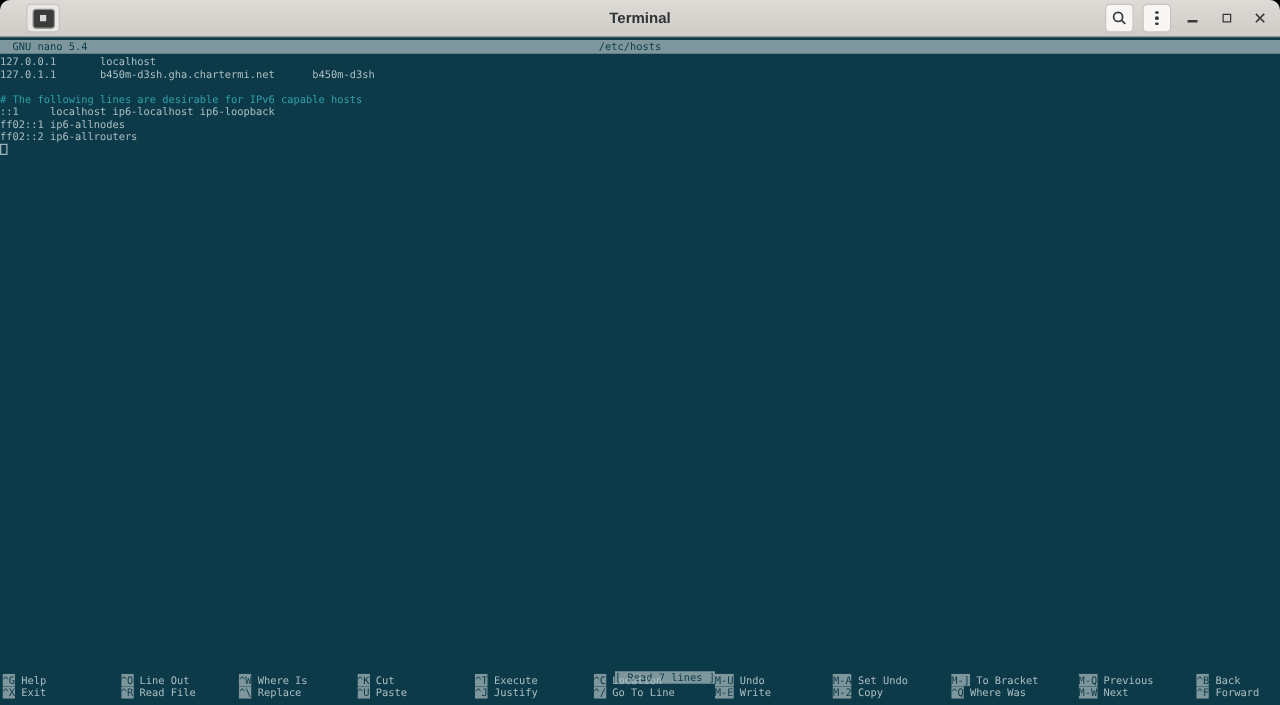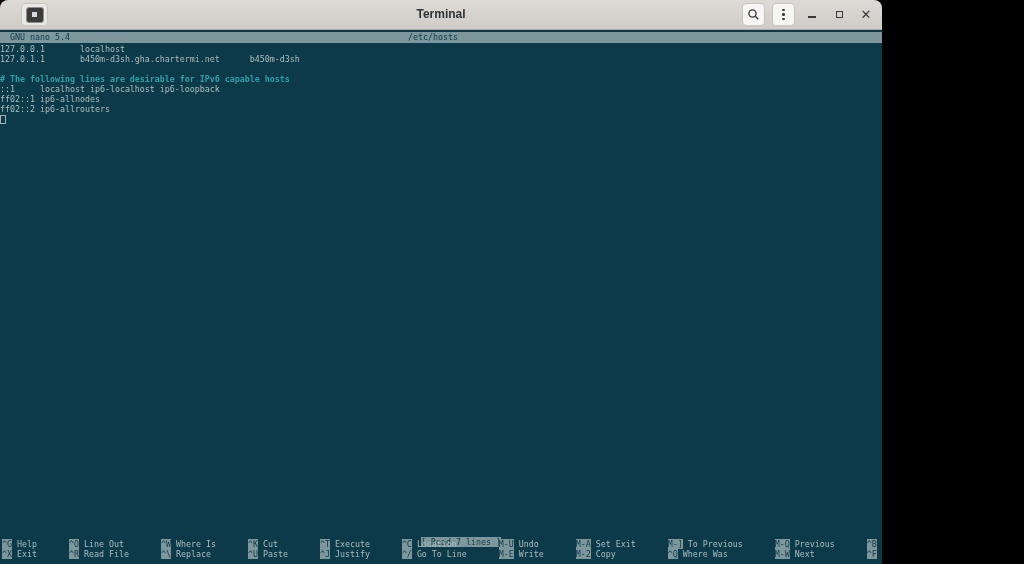--- a/index.html
+++ b/index.html
@@ -1,21 +1,21 @@
 <!DOCTYPE html>
 <html><head>
 <meta charset="utf-8">
 <style>
   html,body{margin:0;padding:0;}
   body{
     width:1024px;height:564px;overflow:hidden;background:#000;
     font-family:"Liberation Sans",sans-serif;
   }
   .window{
-    position:relative;width:882px;height:564px;
+    position:relative;width:1024px;height:564px;
     border-radius:8px 8px 0 0;overflow:hidden;background:#0d3a48;
   }
   
   .titlebar{
     position:relative;height:29px;
     background:linear-gradient(#dedad6,#cfcbc6);
     border-bottom:1px solid #aeaaa5;
   }
   .tb-title{
     position:absolute;left:0;right:0;top:0;height:29px;line-height:29px;
@@ -59,21 +59,21 @@
     font-size:8.3px;line-height:10px;letter-spacing:0;color:#a9bec3;
   }
   .nano-bar{
     margin-top:2px;height:11px;background:#7e979d;color:#0d3a48;
     position:relative;white-space:pre;padding-left:28px;
   }
   .nano-ver{position:absolute;left:10px;top:0;line-height:11px;}
   .nano-file{position:absolute;left:0;right:16px;top:0;line-height:11px;text-align:center;}
   .content{white-space:pre;padding-top:1px;}
   .tline{height:10px;min-height:10px;white-space:pre;}
-  .tline.comment{color:#2fa0a8;font-weight:bold;}
+  .tline.comment{color:#2fa0a8;}
   .cursor{
     display:inline-block;width:4px;height:7px;margin-top:1px;
     border:1px solid #9fb5ba;vertical-align:top;
   }
   
   .bottom{position:absolute;left:0;right:0;bottom:0;}
   .statusrow{height:11px;text-align:center;white-space:pre;}
   .statusbadge{background:#7e979d;color:#0d3a48;display:inline-block;line-height:10px;}
   .shortcuts{
     display:grid;grid-template-columns:repeat(11,1fr);
@@ -158,25 +158,25 @@
           </div>
           <div>
             <div class="sc-row"><span class="sc-key">^C</span><span class="sc-label">Location</span></div>
             <div class="sc-row"><span class="sc-key">^/</span><span class="sc-label">Go To Line</span></div>
           </div>
           <div>
             <div class="sc-row"><span class="sc-key">M-U</span><span class="sc-label">Undo</span></div>
             <div class="sc-row"><span class="sc-key">M-E</span><span class="sc-label">Write</span></div>
           </div>
           <div>
-            <div class="sc-row"><span class="sc-key">M-A</span><span class="sc-label">Set Exit</span></div>
+            <div class="sc-row"><span class="sc-key">M-A</span><span class="sc-label">Set Undo</span></div>
             <div class="sc-row"><span class="sc-key">M-2</span><span class="sc-label">Copy</span></div>
           </div>
           <div>
-            <div class="sc-row"><span class="sc-key">M-]</span><span class="sc-label">To Previous</span></div>
+            <div class="sc-row"><span class="sc-key">M-]</span><span class="sc-label">To Bracket</span></div>
             <div class="sc-row"><span class="sc-key">^Q</span><span class="sc-label">Where Was</span></div>
           </div>
           <div>
             <div class="sc-row"><span class="sc-key">M-Q</span><span class="sc-label">Previous</span></div>
             <div class="sc-row"><span class="sc-key">M-W</span><span class="sc-label">Next</span></div>
           </div>
           <div>
             <div class="sc-row"><span class="sc-key">^B</span><span class="sc-label">Back</span></div>
             <div class="sc-row"><span class="sc-key">^F</span><span class="sc-label">Forward</span></div>
           </div>

